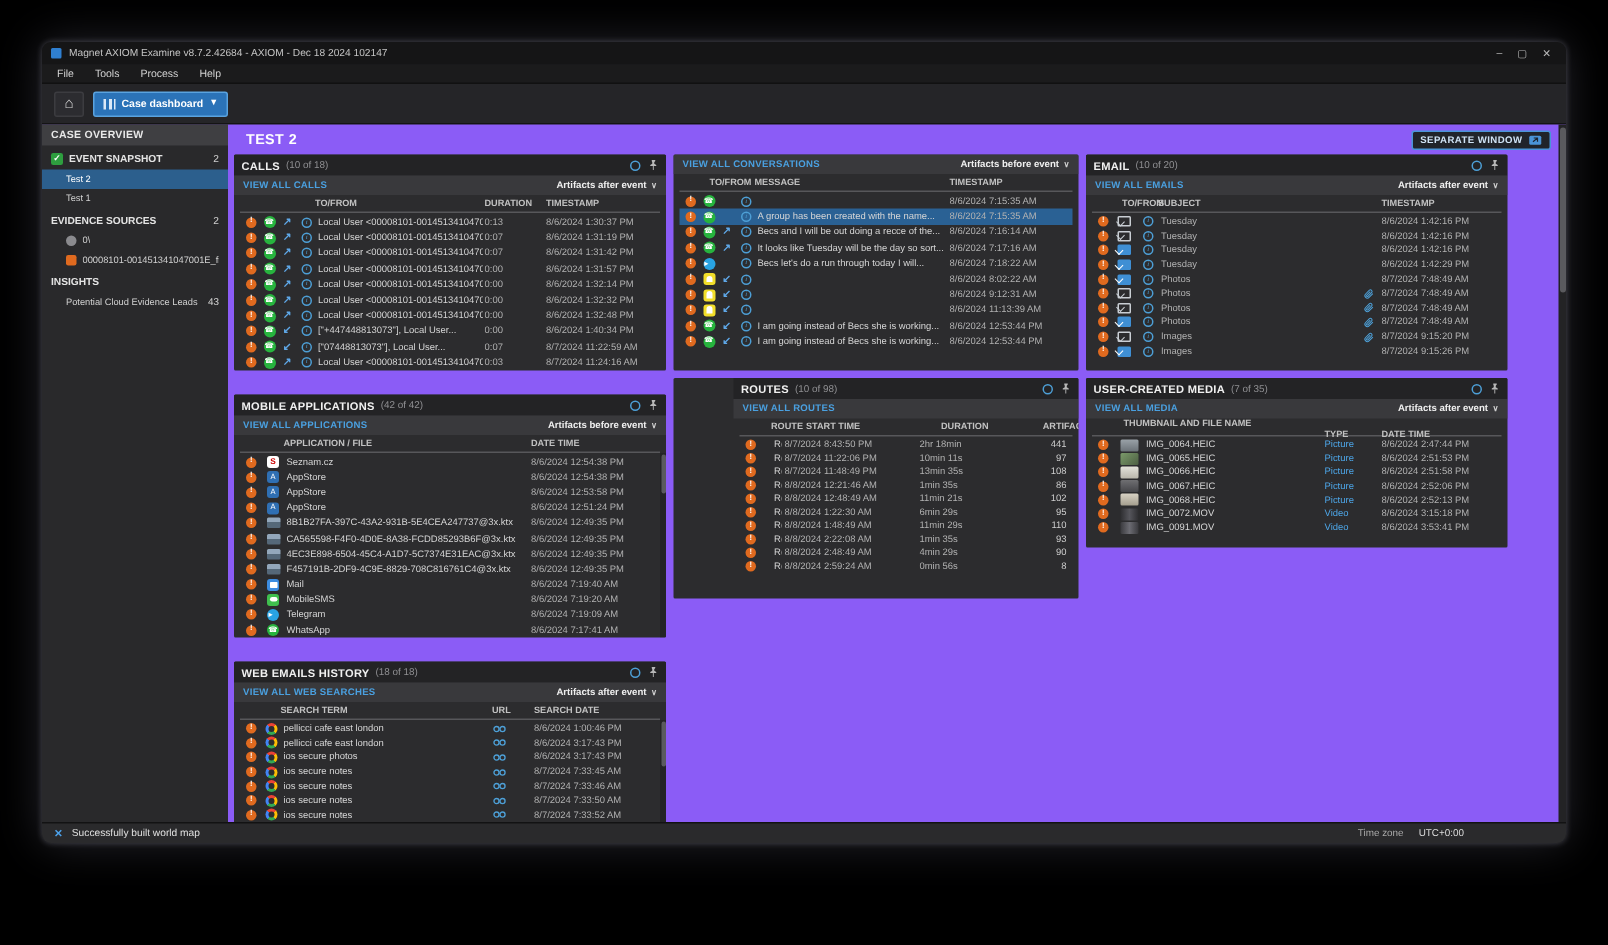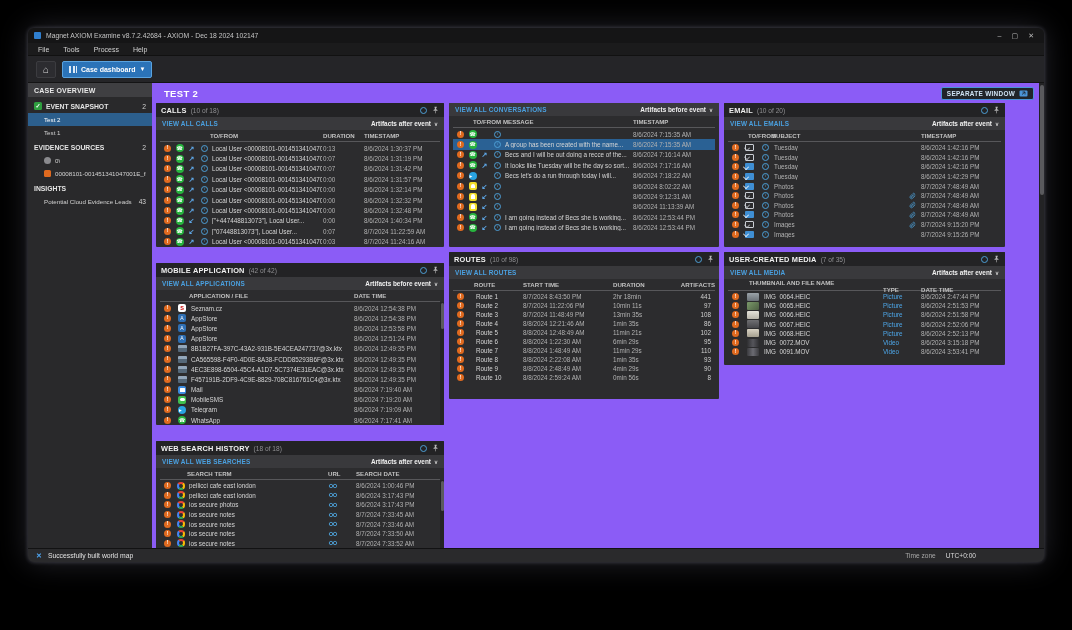--- a/index.html
+++ b/index.html
@@ -325,21 +325,21 @@
                     <span class="ic infob"></span>
                     <span class="c-txt">Local User &lt;00008101-001451341047001E_files_full.zip&gt;-...</span>
                     <span class="c-dim">0:03</span>
                     <span class="c-dim">8/7/2024 11:24:16 AM</span>
                   </div>
                 </div>
             </section>
 
             <section class="panel" style="height:162px; --rh:10.2px;">
               <header class="phead">
-                <span class="ptitle">MOBILE APPLICATION</span>
+                <span class="ptitle">MOBILE APPLICATIONS</span>
                 <span class="pcount">(42 of 42)</span>
                 <span class="phicons">
                   <span class="ic info-b"></span>
                   <span class="pin">
                       <svg width="7" height="8" viewBox="0 0 10 12">
                         <path fill="#b8b8b8" d="M3.5 1h3.5v1L6 3.2v1.6L8 6v1H2V6l2-1.2V3.2L3.5 2z"></path>
                         <rect x="4.6" y="7" width="0.9" height="4" fill="#b8b8b8"></rect>
                       </svg>
                     </span>
                 </span>
@@ -429,21 +429,21 @@
                     <span class="ic evidence"></span>
                     <span class="ic app-whatsapp"></span>
                     <span class="c-txt">WhatsApp</span>
                     <span class="c-dim">8/6/2024 7:17:41 AM</span>
                   </div>
                 </div>
             </section>
 
             <section class="panel" style="height:150px; --rh:9.6px;">
               <header class="phead">
-                <span class="ptitle">WEB SEARCH HISTORY</span>
+                <span class="ptitle">WEB EMAILS HISTORY</span>
                 <span class="pcount">(18 of 18)</span>
                 <span class="phicons">
                   <span class="ic info-b"></span>
                   <span class="pin">
                       <svg width="7" height="8" viewBox="0 0 10 12">
                         <path fill="#b8b8b8" d="M3.5 1h3.5v1L6 3.2v1.6L8 6v1H2V6l2-1.2V3.2L3.5 2z"></path>
                         <rect x="4.6" y="7" width="0.9" height="4" fill="#b8b8b8"></rect>
                       </svg>
                     </span>
                 </span>
@@ -680,21 +680,21 @@
                     <span class="ic evidence"></span>
                     <span class="ic app-whatsapp"></span>
                     <span class="ic arrow">↙</span>
                     <span class="ic infob"></span>
                     <span class="c-txt">I am going instead of Becs she is working...</span>
                     <span class="c-dim">8/6/2024 12:53:44 PM</span>
                   </div>
                 </div>
             </section>
 
-            <section class="panel" style="height:147px; --rh:9.0px;">
+            <section class="panel" style="height:147px;padding-left:40px; --rh:9.0px;">
               <header class="phead">
                 <span class="ptitle">ROUTES</span>
                 <span class="pcount">(10 of 98)</span>
                 <span class="phicons">
                   <span class="ic info-b"></span>
                   <span class="pin">
                       <svg width="7" height="8" viewBox="0 0 10 12">
                         <path fill="#b8b8b8" d="M3.5 1h3.5v1L6 3.2v1.6L8 6v1H2V6l2-1.2V3.2L3.5 2z"></path>
                         <rect x="4.6" y="7" width="0.9" height="4" fill="#b8b8b8"></rect>
                       </svg>

